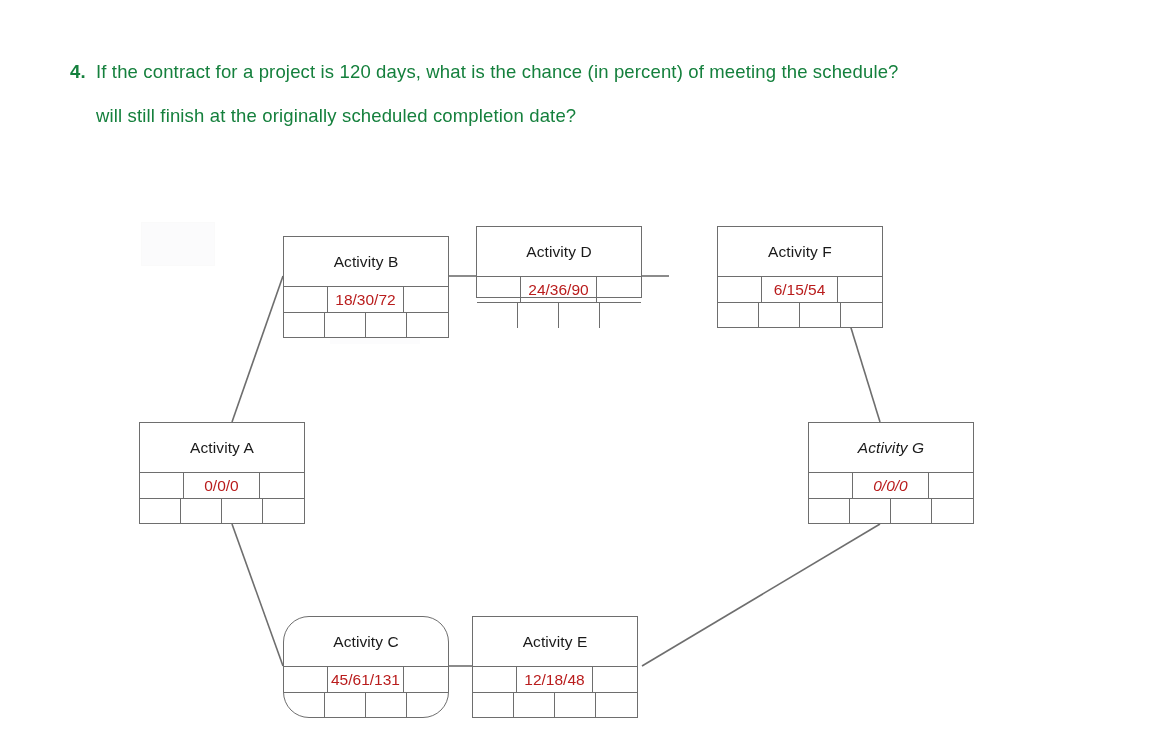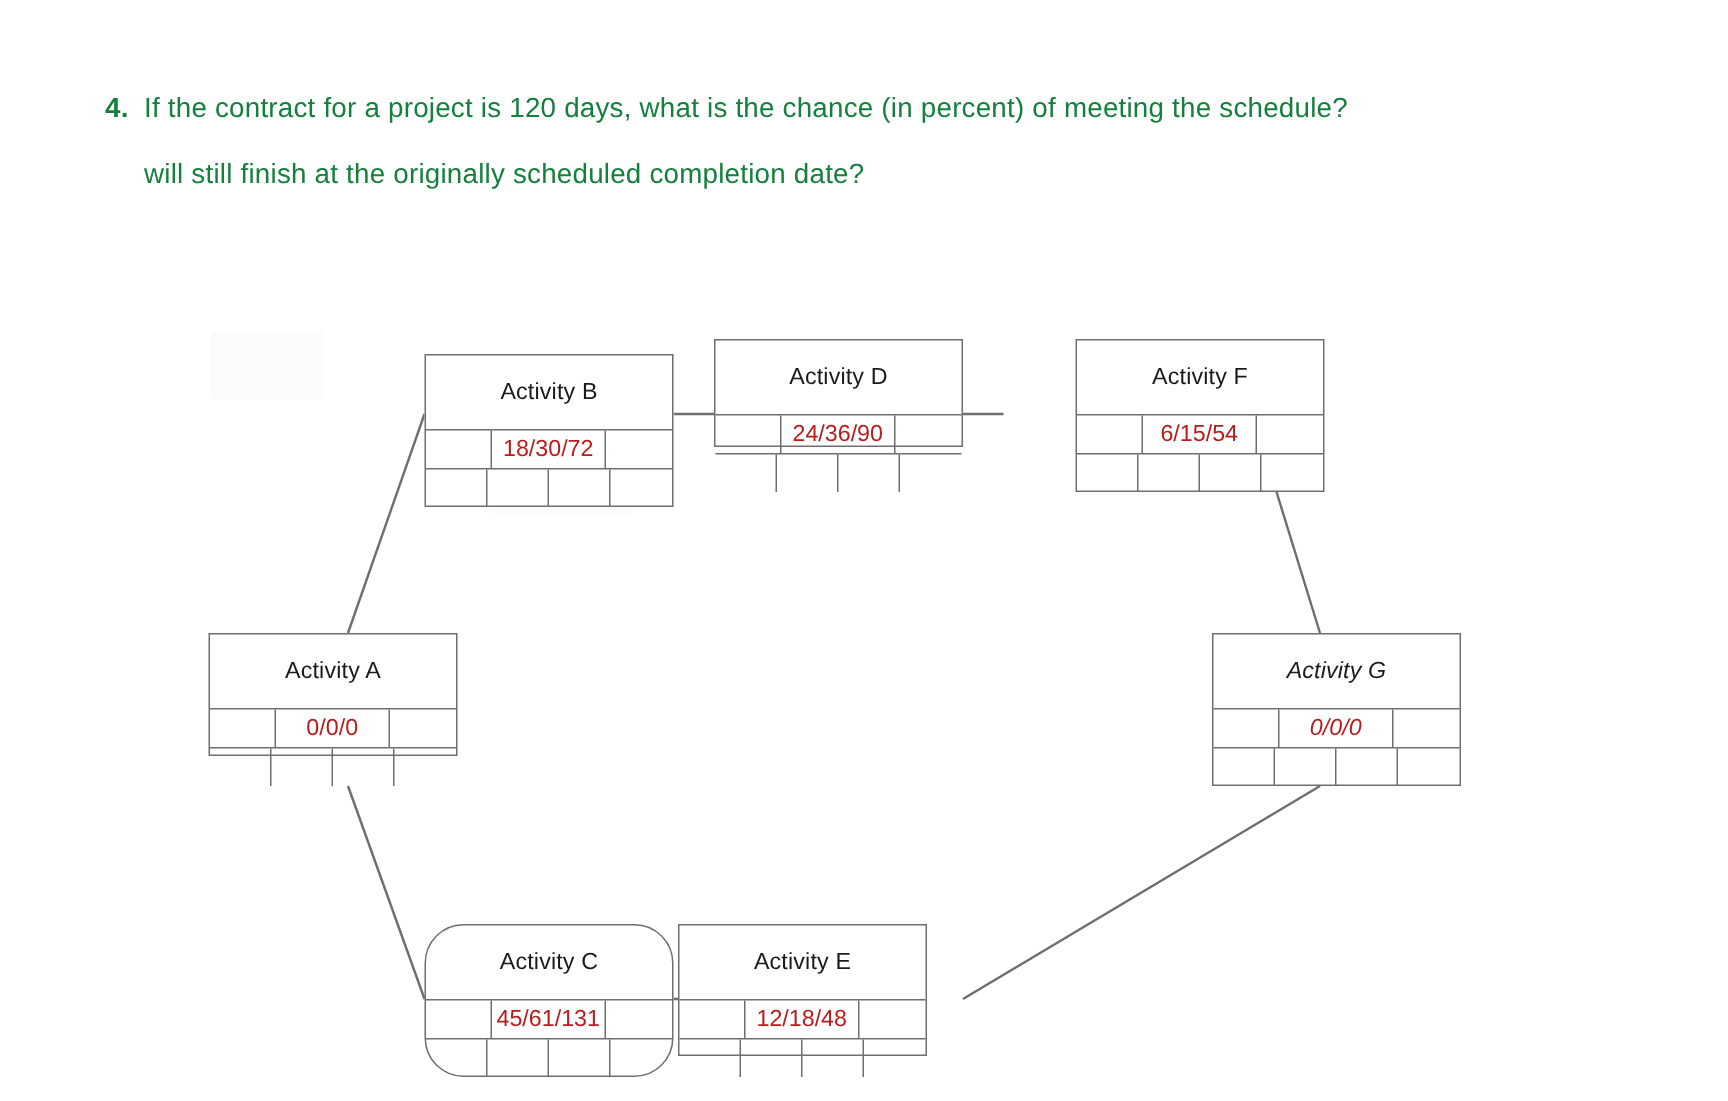--- a/index.html
+++ b/index.html
@@ -150,21 +150,21 @@
       <line x1="232" y1="422" x2="283" y2="276" stroke="#6e6e6e" stroke-width="1.6"></line>
       <line x1="449" y1="276" x2="476" y2="276" stroke="#6e6e6e" stroke-width="1.6"></line>
       <line x1="642" y1="276" x2="669" y2="276" stroke="#6e6e6e" stroke-width="1.6"></line>
       <line x1="835" y1="276" x2="880" y2="422" stroke="#6e6e6e" stroke-width="1.6"></line>
       <line x1="232" y1="524" x2="283" y2="666" stroke="#6e6e6e" stroke-width="1.6"></line>
       <line x1="449" y1="666" x2="476" y2="666" stroke="#6e6e6e" stroke-width="1.6"></line>
       <line x1="642" y1="666" x2="880" y2="524" stroke="#6e6e6e" stroke-width="1.6"></line>
     </svg>
 
   <div id="node-layer">
-      <div class="node" style="left: 139px; top: 422px; width: 166px; height: 82px;">
+      <div class="node" style="left: 139px; top: 422px; width: 166px; height: 102px;">
         <div class="title-row">Activity A</div>
         <div class="mid-row">
           <div class="cell mid-l"></div>
           <div class="cell mid-c">0/0/0</div>
           <div class="cell mid-r"></div>
         </div>
         <div class="bot-row">
           <div class="cell bot-q"></div>
           <div class="cell bot-q"></div>
           <div class="cell bot-q"></div>
@@ -206,21 +206,21 @@
           <div class="cell mid-c">24/36/90</div>
           <div class="cell mid-r"></div>
         </div>
         <div class="bot-row">
           <div class="cell bot-q"></div>
           <div class="cell bot-q"></div>
           <div class="cell bot-q"></div>
           <div class="cell bot-q"></div>
         </div>
       </div>
-      <div class="node" style="left: 452px; top: 616px; width: 166px; height: 88px;">
+      <div class="node" style="left: 472px; top: 616px; width: 166px; height: 102px;">
         <div class="title-row">Activity E</div>
         <div class="mid-row">
           <div class="cell mid-l"></div>
           <div class="cell mid-c">12/18/48</div>
           <div class="cell mid-r"></div>
         </div>
         <div class="bot-row">
           <div class="cell bot-q"></div>
           <div class="cell bot-q"></div>
           <div class="cell bot-q"></div>

